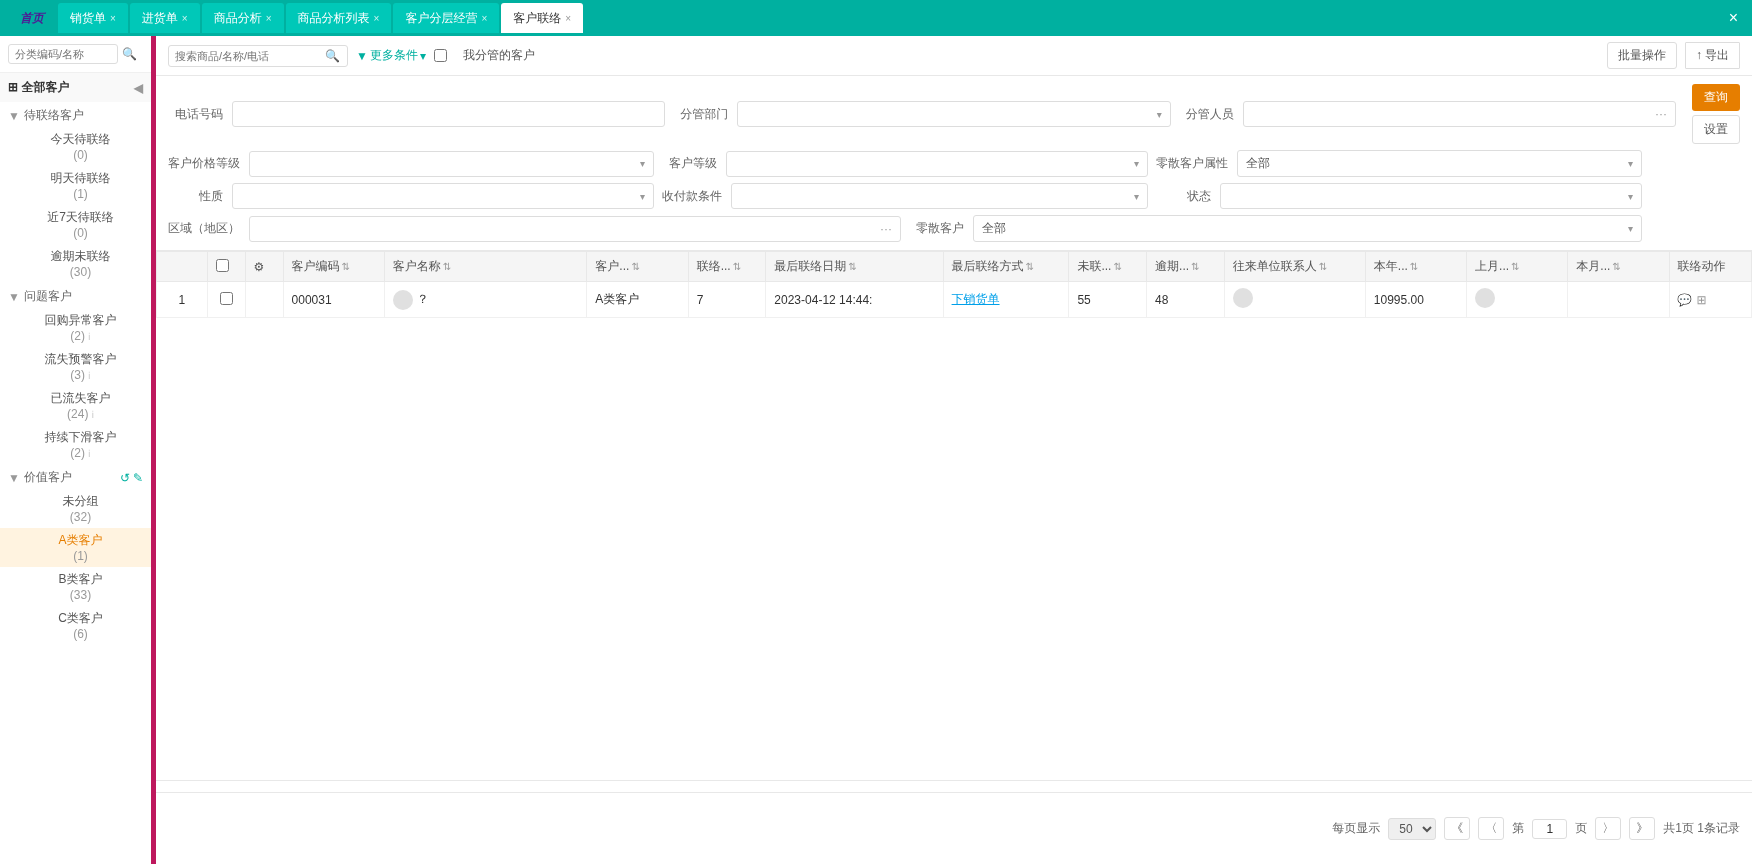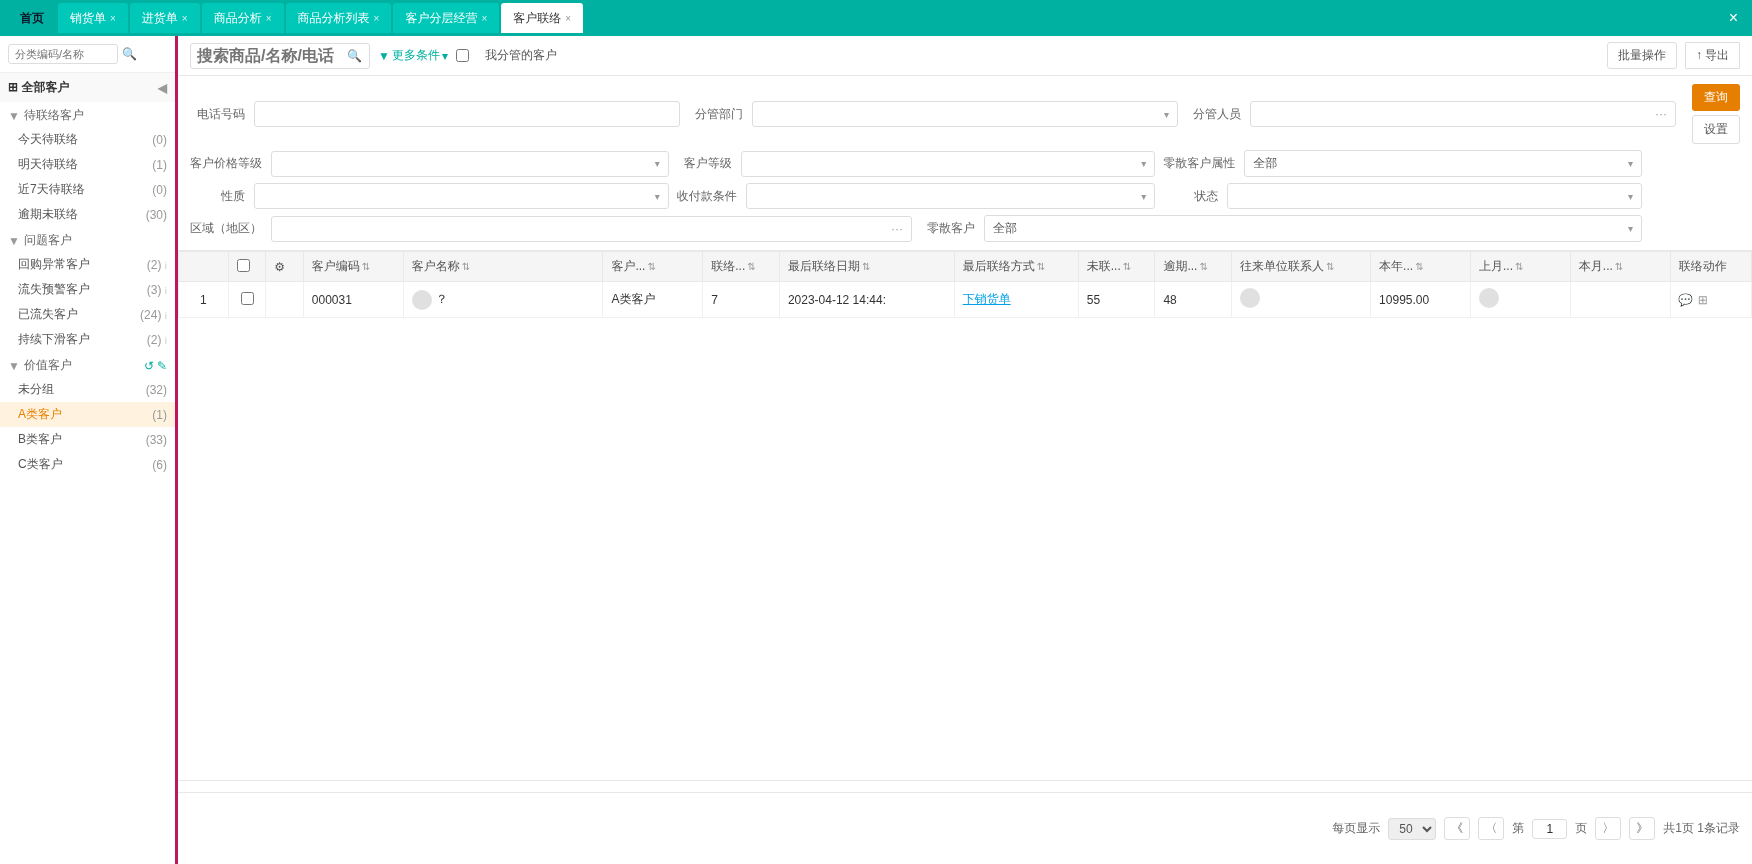--- a/index.html
+++ b/index.html
@@ -25,22 +25,23 @@
       align-items: center;
       gap: 4px;
       white-space: nowrap;
     }
     .nav-tab.active {
       background: white;
       color: #333;
     }
     .nav-tab.home {
       background: transparent;
-      color: #0f172a;
+      color: #4c1d95;
       font-weight: bold;
+      font-style: italic;
     }
     .nav-tab-close {
       font-size: 10px;
       cursor: pointer;
       color: rgba(255,255,255,0.8);
     }
     .nav-tab.active .nav-tab-close { color: #999; }
     .nav-spacer { flex: 1; }
     .nav-close-btn {
       color: white;
@@ -50,23 +51,23 @@
     }
 
     
     .main-layout {
       display: flex;
       height: calc(864px - 36px);
     }
 
     
     .sidebar {
-      width: 178px;
+      width: 156px;
       background: #fff;
-      border-right: 3px solid #be185d;
+      border-right: 5px solid #be185d;
       display: flex;
       flex-direction: column;
       overflow-y: auto;
     }
     .sidebar-search {
       padding: 8px;
       display: flex;
       align-items: center;
       border-bottom: 1px solid #f0f0f0;
     }
@@ -109,20 +110,21 @@
       margin-right: 4px;
       color: #999;
     }
     .sidebar-item {
       padding: 4px 8px 4px 18px;
       color: #555;
       cursor: pointer;
       display: flex;
       align-items: center;
       justify-content: space-between;
+      flex-direction: column;
     }
     .sidebar-item.active {
       background: #fff3e0;
       color: #e67e00;
     }
     .sidebar-item .count { color: #999; }
     .sidebar-item .info-icon { color: #ccc; font-size: 10px; }
     .sidebar-value-group {
       display: flex;
       align-items: center;
@@ -155,24 +157,23 @@
       display: flex;
       align-items: center;
       border: 1px solid #ddd;
       border-radius: 3px;
       padding: 3px 6px;
       width: 180px;
     }
     .filter-search-wrap input {
       border: none;
       outline: none;
-      font-size: 16px;
+      font-size: 11px;
       color: #999;
       width: 150px;
-      font-weight: bold;
     }
     .filter-search-icon { color: #00b0a0; cursor: pointer; }
     .filter-more {
       color: #00b0a0;
       cursor: pointer;
       display: flex;
       align-items: center;
       gap: 2px;
     }
     .filter-checkbox-wrap {

